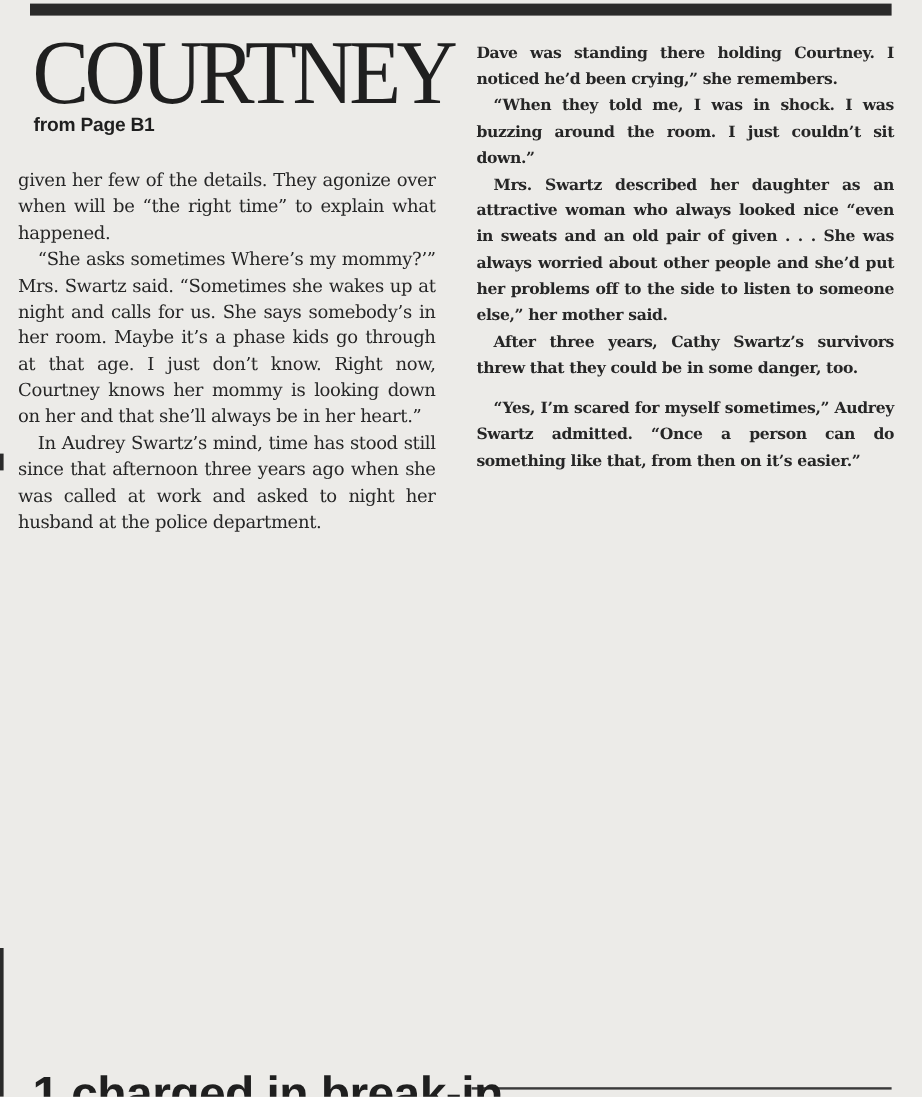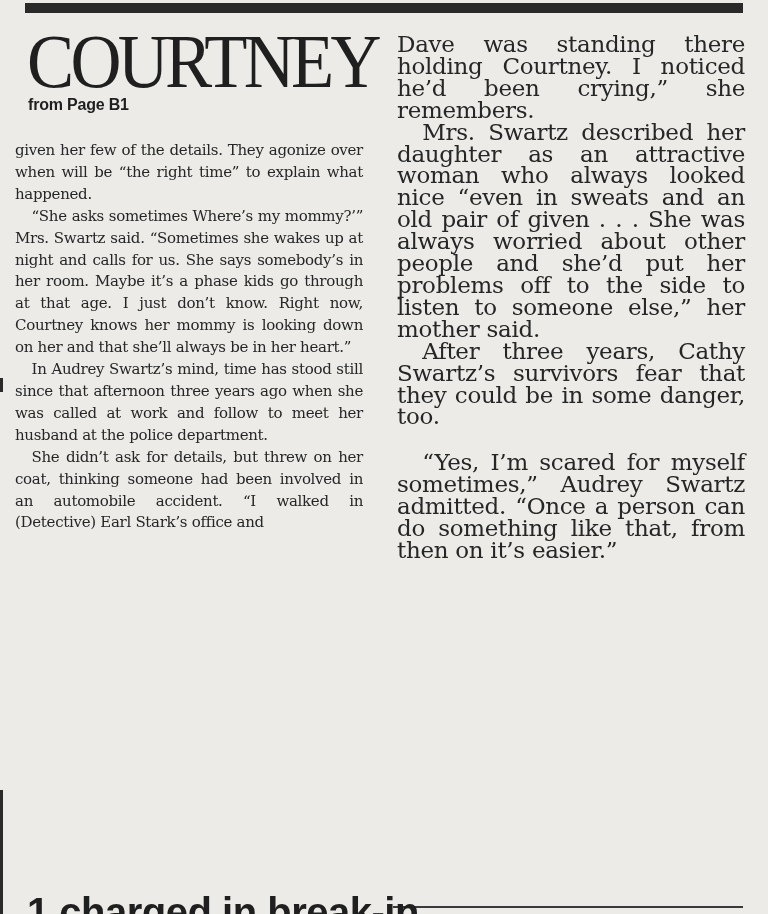--- a/index.html
+++ b/index.html
@@ -24,24 +24,24 @@
   }
   .jump-line {
     position: absolute; left: 28px; top: 96px;
     font-family: "Liberation Sans", "DejaVu Sans", sans-serif;
     font-weight: bold; font-size: 16px; letter-spacing: -0.2px;
     color: #1f1f1f;
   }
   .left-body { position: absolute; left: 15px; top: 140px; width: 348px;
     font-size: 15px; line-height: 21.9px; text-align: justify; letter-spacing: -0.3px; }
   .right-body { position: absolute; left: 397px; top: 34px; width: 348px;
-    font-size: 23px; line-height: 21.9px; text-align: justify; letter-spacing: -0.3px; }
+    font-size: 13px; line-height: 21.9px; text-align: justify; letter-spacing: -0.3px; font-weight: bold; }
   p { margin: 0; text-indent: 1.1em; }
   p.noindent { text-indent: 0; }
-  p.gap { margin-top: 24px; }
+  p.gap { margin-top: 11px; }
   .bottom-rule {
     position: absolute; left: 393px; top: 906px; width: 350px; height: 2px;
     background: #3a3a3a;
   }
   .next-headline {
     position: absolute; left: 27px; top: 892px;
     font-family: "Liberation Sans", "DejaVu Sans", sans-serif;
     font-weight: bold; font-size: 40px; line-height: 40px;
     color: #1f1f1f; letter-spacing: -0.5px;
   }
@@ -55,25 +55,25 @@
 <div class="top-rule"></div>
 <div class="edge-mark" style="top:378px;height:14px;"></div>
 <div class="edge-mark" style="top:790px;height:124px;"></div>
 
 <div class="headline">COURTNEY</div>
 <div class="jump-line">from Page B1</div>
 
 <div class="left-body">
   <p class="noindent">given her few of the details. They agonize over when will be “the right time” to explain what happened.</p>
   <p>“She asks sometimes Where’s my mommy?’” Mrs. Swartz said. “Sometimes she wakes up at night and calls for us. She says somebody’s in her room. Maybe it’s a phase kids go through at that age. I just don’t know. Right now, Courtney knows her mommy is looking down on her and that she’ll always be in her heart.”</p>
-  <p>In Audrey Swartz’s mind, time has stood still since that afternoon three years ago when she was called at work and follow to meet her husband at the police department.</p>
-  <p>She didn’t ask for details, but threw on her coat, thinking someone had been involved in an automobile accident. “I walked in (Detective) Earl Stark’s office and</p>
+  <p>In Audrey Swartz’s mind, time has stood still since that afternoon three years ago when she was called at work and asked to night her husband at the police department.</p>
 </div>
 
 <div class="right-body">
   <p class="noindent">Dave was standing there holding Courtney. I noticed he’d been crying,” she remembers.</p>
+  <p>“When they told me, I was in shock. I was buzzing around the room. I just couldn’t sit down.”</p>
   <p>Mrs. Swartz described her daughter as an attractive woman who always looked nice “even in sweats and an old pair of given . . . She was always worried about other people and she’d put her problems off to the side to listen to someone else,” her mother said.</p>
-  <p>After three years, Cathy Swartz’s survivors fear that they could be in some danger, too.</p>
+  <p>After three years, Cathy Swartz’s survivors threw that they could be in some danger, too.</p>
   <p class="gap">“Yes, I’m scared for myself sometimes,” Audrey Swartz admitted. “Once a person can do something like that, from then on it’s easier.”</p>
 </div>
 
 <div class="bottom-rule"></div>
 <div class="next-headline">1 charged in break-in</div>
 
 </body></html>

